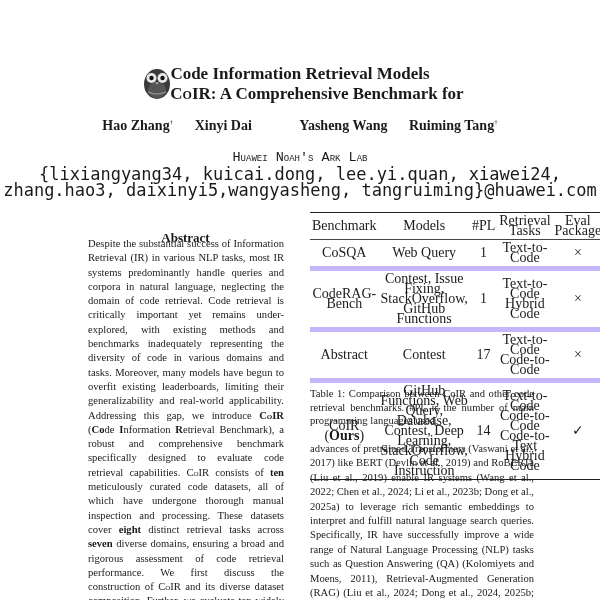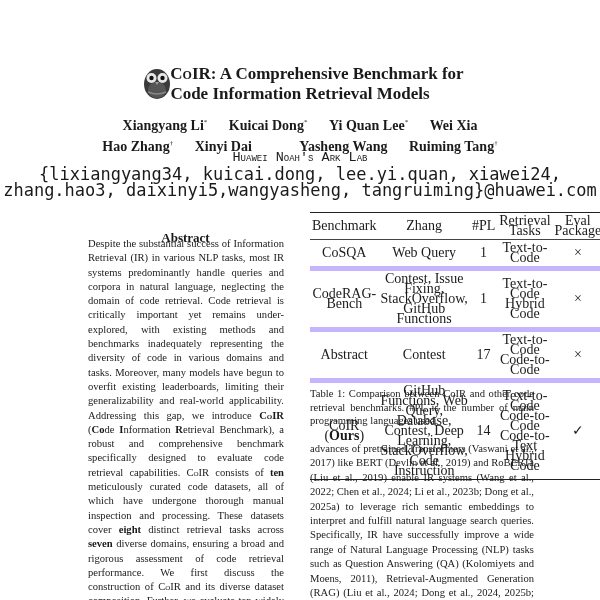--- a/index.html
+++ b/index.html
@@ -35,31 +35,25 @@
   <ellipse cx="15" cy="24" rx="9" ry="8" fill="#555"></ellipse>
   <circle cx="9.5" cy="12" r="5" fill="#e8e8e8"></circle>
   <circle cx="20.5" cy="12" r="5" fill="#e8e8e8"></circle>
   <circle cx="9.5" cy="12" r="2.2" fill="#111"></circle>
   <circle cx="20.5" cy="12" r="2.2" fill="#111"></circle>
   <path d="M13 16 L15 19 L17 16 Z" fill="#999"></path>
   <path d="M6 26 Q15 30 24 26" stroke="#888" stroke-width="1.5" fill="none"></path>
 </svg>
 
 <div class="title-block">
+  <p class="title"><span>Code Information Retrieval Models</span></p>
   <p class="title"><span style="display:inline-block;width:34px"></span><span class="sc">CoIR</span><span>: A Comprehensive Benchmark for</span></p>
-  <p class="title"><span>Code Information Retrieval Models</span></p>
 </div>
 
 <div class="authors">
-  <div>
-    <span class="a"><span>Xiangyang Li</span><sup>*</sup></span>
-    <span class="a"><span>Kuicai Dong</span><sup>*</sup></span>
-    <span class="a"><span>Yi Quan Lee</span><sup>*</sup></span>
-    <span class="a"><span>Wei Xia</span></span>
-  </div>
   <div>
     <span class="a"><span>Hao Zhang</span><sup>†</sup></span>
     <span class="a" style="margin-right:35px"><span>Xinyi Dai</span></span>
     <span class="a"><span>Yasheng Wang</span></span>
     <span class="a"><span>Ruiming Tang</span><sup>†</sup></span>
   </div>
 </div>
 
 <div class="affil">Huawei Noah's Ark Lab</div>
 <div class="emails">
@@ -69,21 +63,21 @@
 
 <div class="abstract-h">Abstract</div>
 <div class="abstract">
   <p><span>Despite the substantial success of Information Retrieval (IR) in various NLP tasks, most IR systems predominantly handle queries and corpora in natural language, neglecting the domain of code retrieval. Code retrieval is critically important yet remains under-explored, with existing methods and benchmarks inadequately representing the diversity of code in various domains and tasks. Moreover, many models have begun to overfit existing leaderboards, limiting their generalizability and real-world applicability. Addressing this gap, we introduce </span><b class="sc">CoIR</b><span> (</span><b>Co</b><span>de </span><b>I</b><span>nformation </span><b>R</b><span>etrieval Benchmark), a robust and comprehensive benchmark specifically designed to evaluate code retrieval capabilities. </span><span class="sc">CoIR</span><span> consists of </span><b>ten</b><span> meticulously curated code datasets, all of which have undergone thorough manual inspection and processing. These datasets cover </span><b>eight</b><span> distinct retrieval tasks across </span><b>seven</b><span> diverse domains, ensuring a broad and rigorous assessment of code retrieval performance. We first discuss the construction of </span><span class="sc">CoIR</span><span> and its diverse dataset composition. Further, we evaluate ten widely used retrieval models using </span></p>
 </div>
 
 <table class="bench">
   <thead>
     <tr>
       <th>Benchmark</th>
-      <th>Zhang</th>
+      <th>Models</th>
       <th>#PL</th>
       <th style="width:48px">Retrieval Tasks</th>
       <th style="width:30px">Eval Package</th>
     </tr>
   </thead>
   <tbody>
     <tr>
       <td>CoSQA</td>
       <td>Web Query</td>
       <td>1</td>

